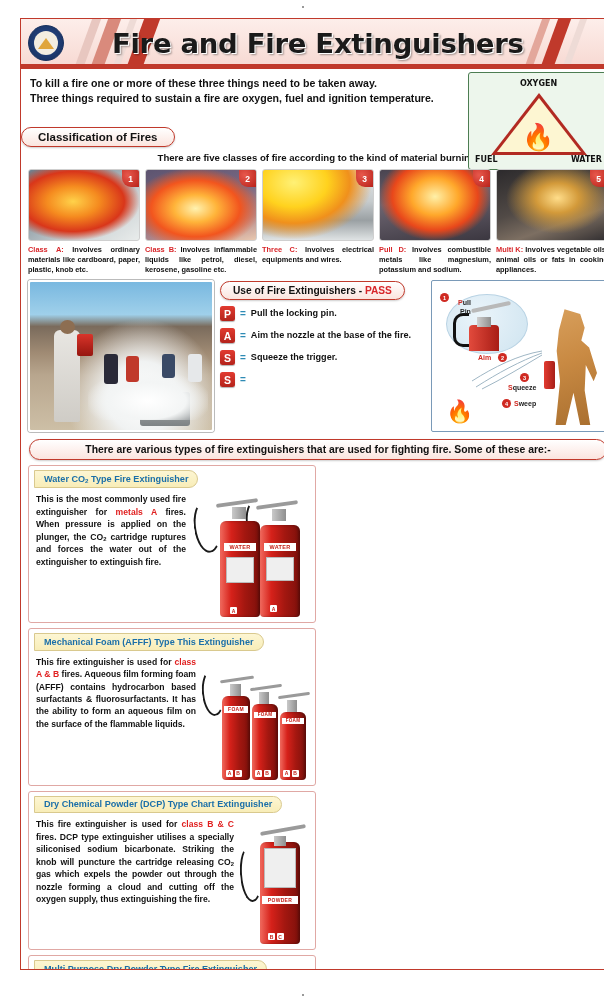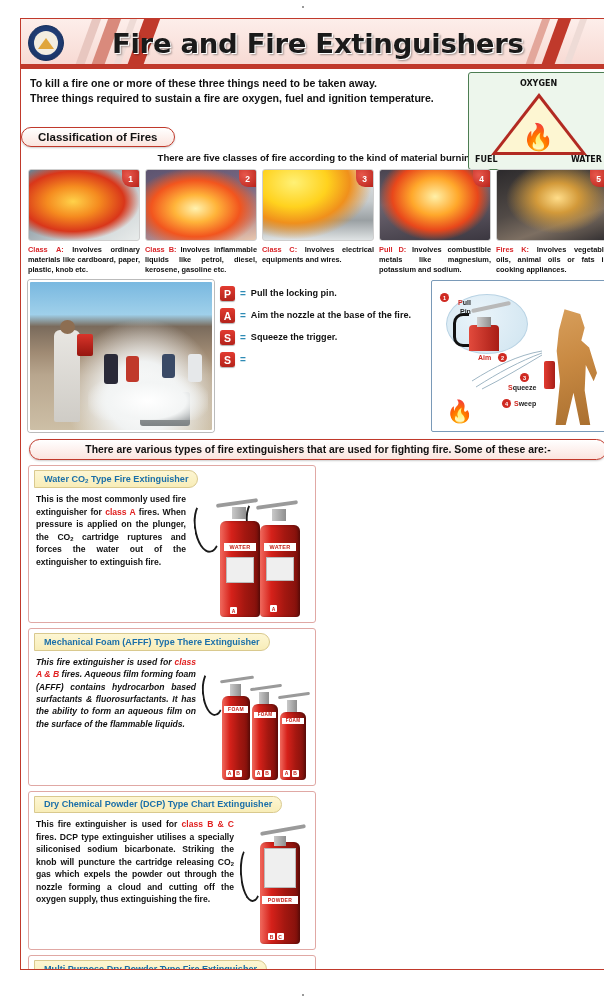--- a/index.html
+++ b/index.html
@@ -322,56 +322,59 @@
       </div>
       <div class="class-cap">
         <span class="cls-name">Class B:</span><span> Involves inflammable liquids like petrol, diesel, kerosene, gasoline etc.</span>
       </div>
     </div>
     <div class="class-item">
       <div class="class-photo ph3">
         <div class="badge">3</div>
       </div>
       <div class="class-cap">
-        <span class="cls-name">Class C:</span><span> Involves electrical equipments and wires.</span>
+        <span class="cls-name">Three C:</span><span> Involves electrical equipments and wires.</span>
       </div>
     </div>
     <div class="class-item">
       <div class="class-photo ph4">
         <div class="badge">4</div>
       </div>
       <div class="class-cap">
         <span class="cls-name">Pull D:</span><span> Involves combustible metals like magnesium, potassium and sodium.</span>
       </div>
     </div>
     <div class="class-item">
       <div class="class-photo ph5">
         <div class="badge">5</div>
       </div>
       <div class="class-cap">
-        <span class="cls-name">Fires K:</span><span> Involves vegetable oils, animal oils or fats in cooking appliances.</span>
+        <span class="cls-name">Multi K:</span><span> Involves vegetable oils, animal oils or fats in cooking appliances.</span>
       </div>
     </div>
   </div>
 
   <div class="pass-section">
 
     <div class="demo-photo">
       <div class="fig" style="left:24px;bottom:8px;width:26px;height:92px;background:linear-gradient(180deg,#e8e6e2,#cfccc6);border-radius:6px 6px 2px 2px;"></div>
       <div class="fig" style="left:30px;bottom:96px;width:15px;height:14px;background:#8d6e52;border-radius:50%;"></div>
       <div class="fig" style="left:47px;bottom:74px;width:16px;height:22px;background:linear-gradient(to bottom,#d9342a,#96160f);border-radius:2px;"></div>
       <div class="fig" style="left:110px;bottom:4px;width:50px;height:34px;background:linear-gradient(180deg,#b9bcbd,#7e8385);border-radius:3px;"></div>
       <div class="fig" style="left:58px;bottom:10px;width:120px;height:48px;background:radial-gradient(ellipse at 50% 60%,#ffffff 0%,#f3f5f5 45%,transparent 75%);"></div>
       <div class="fig" style="left:74px;bottom:46px;width:14px;height:30px;background:#2a2a38;border-radius:3px;"></div>
       <div class="fig" style="left:96px;bottom:48px;width:13px;height:26px;background:#c0392b;border-radius:3px;"></div>
       <div class="fig" style="left:132px;bottom:52px;width:13px;height:24px;background:#3a4a66;border-radius:3px;"></div>
       <div class="fig" style="left:158px;bottom:48px;width:14px;height:28px;background:#e6e8ea;border-radius:3px;"></div>
     </div>
 
     <div class="pass-col">
+      <div class="pass-title">
+        <span class="pill"><span>Use of Fire Extinguishers - </span><span class="pass-red">PASS</span></span>
+      </div>
       <div class="pass-list">
         <div class="pass-row">
           <div class="pass-letter">P</div>
           <div class="pass-eq">=</div>
           <div class="pass-text">Pull the locking pin.</div>
         </div>
         <div class="pass-row">
           <div class="pass-letter">A</div>
           <div class="pass-eq">=</div>
           <div class="pass-text">Aim the nozzle at the base of the fire.</div>
@@ -422,21 +425,21 @@
   <div class="types-banner">
     <span class="pill">There are various types of fire extinguishers that are used for fighting fire. Some of these are:-</span>
   </div>
 
   <div class="grid">
 
     <div class="ebox">
       <div class="ebox-head"><span>Water CO</span><sub>2</sub><span> Type Fire Extinguisher</span></div>
       <div class="ebox-body">
         <div class="ebox-text" style="width:150px;flex:0 0 150px;">
-          <span>This is the most commonly used fire extinguisher for </span><span class="red">class A</span><span> fires. When pressure is applied on the plunger, the CO</span><sub>2</sub><span> cartridge ruptures and forces the water out of the extinguisher  to extinguish fire.</span>
+          <span>This is the most commonly used fire extinguisher for </span><span class="red">metals A</span><span> fires. When pressure is applied on the plunger, the CO</span><sub>2</sub><span> cartridge ruptures and forces the water out of the extinguisher  to extinguish fire.</span>
         </div>
         <div class="ebox-img">
           <div class="ext" style="width:116px;height:124px;">
             <div class="hose" style="left:4px;top:8px;width:26px;height:52px;transform:rotate(-8deg);"></div>
             <div class="hose" style="left:56px;top:6px;width:26px;height:50px;transform:rotate(-8deg);"></div>
             <div class="body" style="left:30px;transform:none;width:40px;height:96px;"></div>
             <div class="neck" style="left:42px;transform:none;top:14px;width:14px;height:12px;"></div>
             <div class="handle" style="left:26px;top:8px;width:42px;height:4px;transform:rotate(-8deg);"></div>
             <div class="tag" style="left:34px;transform:none;top:50px;width:32px;font-size:5.5px;padding:1px 0;">WATER</div>
             <div class="label" style="left:36px;transform:none;top:64px;width:28px;height:26px;"></div>
@@ -451,23 +454,23 @@
             <div class="label" style="left:76px;transform:none;top:64px;width:28px;height:24px;"></div>
             <div class="classes" style="left:80px;transform:none;bottom:5px;">
                 <span>A</span>
               </div>
           </div>
         </div>
       </div>
     </div>
 
     <div class="ebox">
-      <div class="ebox-head"><span>Mechanical Foam (AFFF) Type There Extinguisher</span></div>
+      <div class="ebox-head"><span>Mechanical Foam (AFFF) Type This Extinguisher</span></div>
       <div class="ebox-body">
-        <div class="ebox-text" style="width:160px;flex:0 0 160px;font-style:italic;">
+        <div class="ebox-text" style="width:160px;flex:0 0 160px;">
           <span>This fire extinguisher is used for </span><span class="red">class A &amp; B</span><span> fires. Aqueous film forming foam (AFFF) contains hydrocarbon based surfactants &amp;  fluorosurfactants. It has the ability to form an aqueous film on the surface of the flammable liquids.</span>
         </div>
         <div class="ebox-img">
           <div class="ext" style="width:110px;height:124px;">
             <div class="hose" style="left:2px;top:14px;width:22px;height:46px;transform:rotate(-6deg);"></div>
             <div class="body" style="left:22px;transform:none;width:28px;height:84px;"></div>
             <div class="neck" style="left:30px;transform:none;top:28px;width:11px;height:12px;"></div>
             <div class="handle" style="left:20px;top:22px;width:34px;height:3px;transform:rotate(-8deg);"></div>
             <div class="tag" style="left:24px;transform:none;top:50px;width:24px;font-size:5px;padding:.5px 0;">FOAM</div>
             <div class="classes" style="left:26px;transform:none;bottom:3px;">

